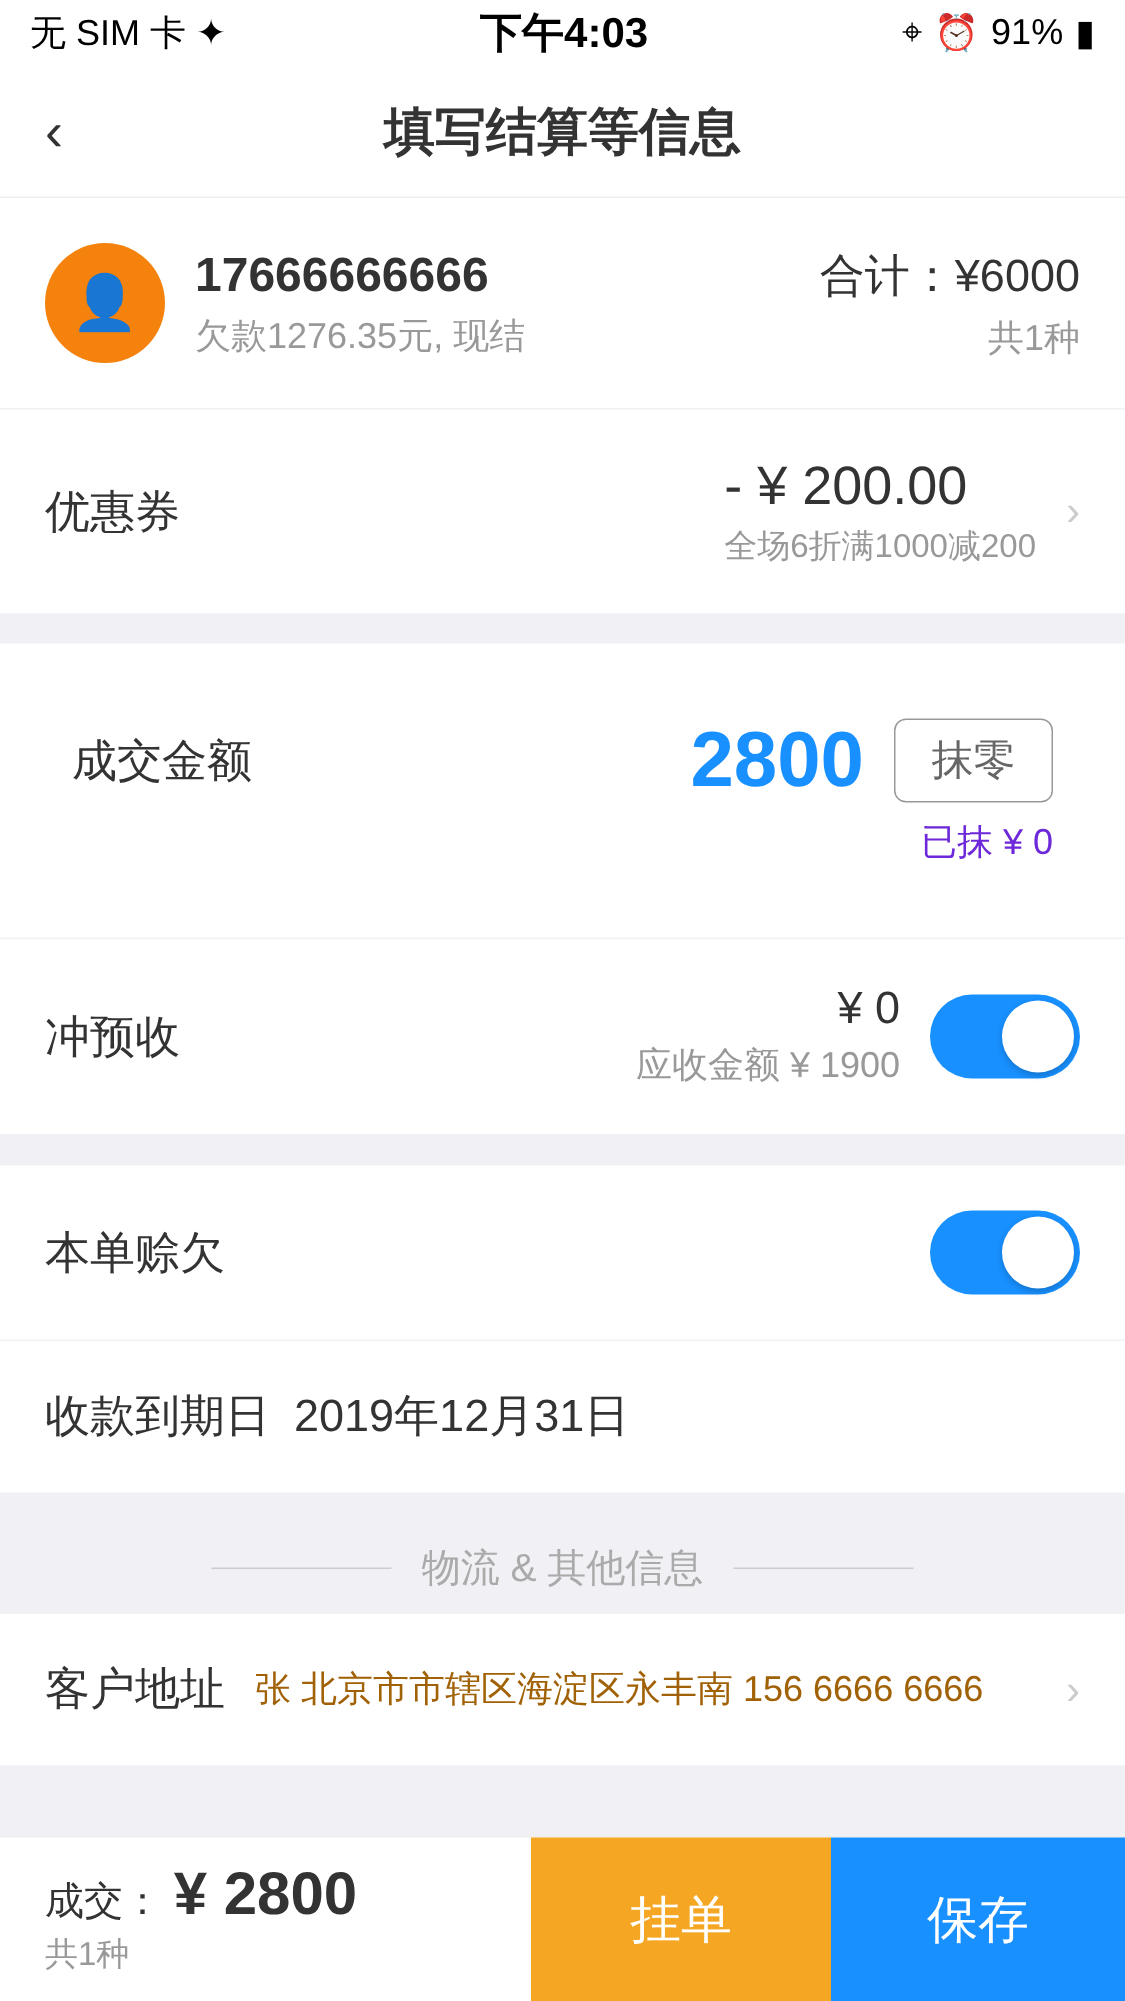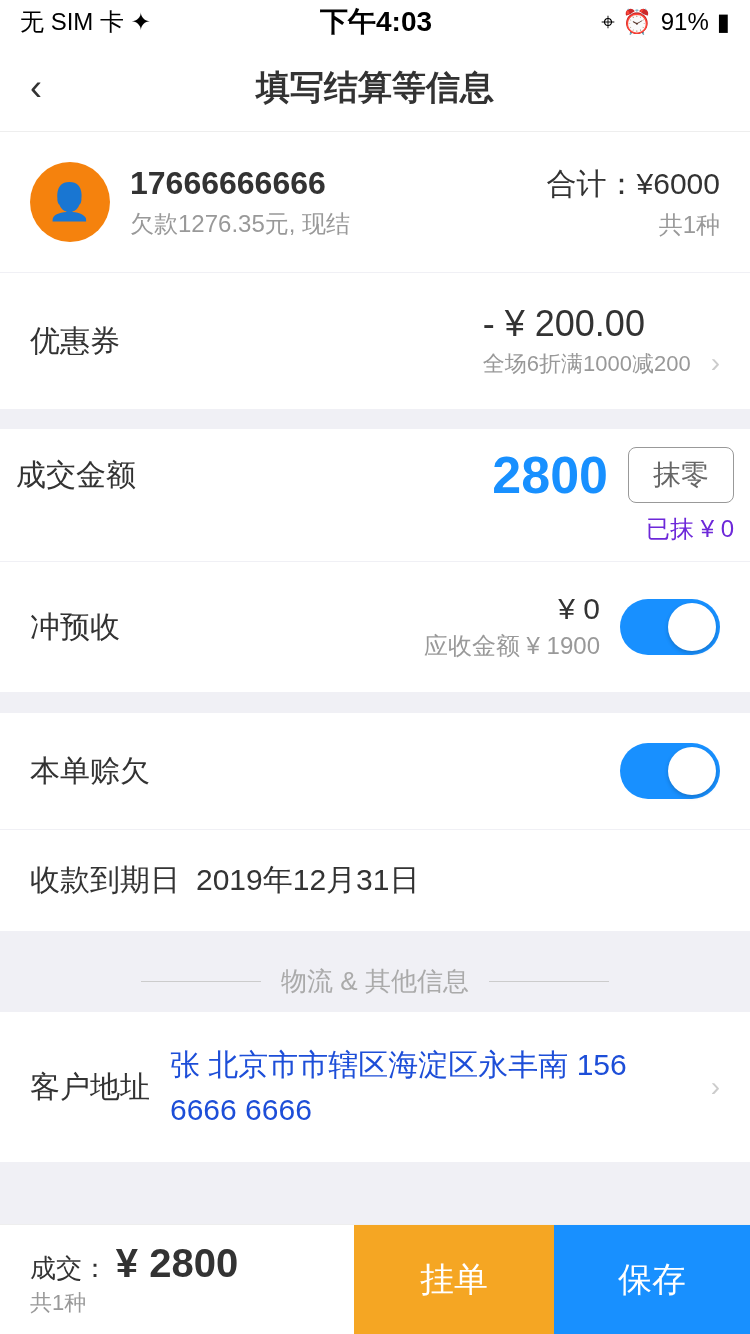--- a/index.html
+++ b/index.html
@@ -109,21 +109,21 @@
       align-items: center;
       justify-content: space-between;
       margin-top: 1px;
     }
     .coupon-label {
       font-size: 30px;
       color: #333;
     }
     .coupon-right {
       display: flex;
-      align-items: flex-end;
+      align-items: center;
       gap: 10px;
     }
     .coupon-discount {
       font-size: 36px;
       color: #333;
       font-weight: 500;
     }
     .coupon-desc {
       font-size: 22px;
       color: #999;
@@ -138,21 +138,21 @@
 
     
     .divider-section {
       height: 20px;
       background: #f0f0f5;
     }
 
     
     .amount-section {
       background: #fff;
-      padding: 16px;
+      padding: 48px;
     }
     .amount-row {
       display: flex;
       align-items: center;
       justify-content: space-between;
     }
     .amount-label {
       font-size: 30px;
       color: #333;
     }
@@ -302,22 +302,22 @@
       justify-content: space-between;
       margin-top: 1px;
     }
     .address-label {
       font-size: 30px;
       color: #333;
       flex-shrink: 0;
       margin-right: 20px;
     }
     .address-value {
-      font-size: 30px;
-      color: #1d4ed8;
+      font-size: 24px;
+      color: #a16207;
       flex: 1;
       line-height: 1.5;
     }
     .address-chevron {
       font-size: 28px;
       color: #ccc;
       margin-left: 10px;
     }
 
     

